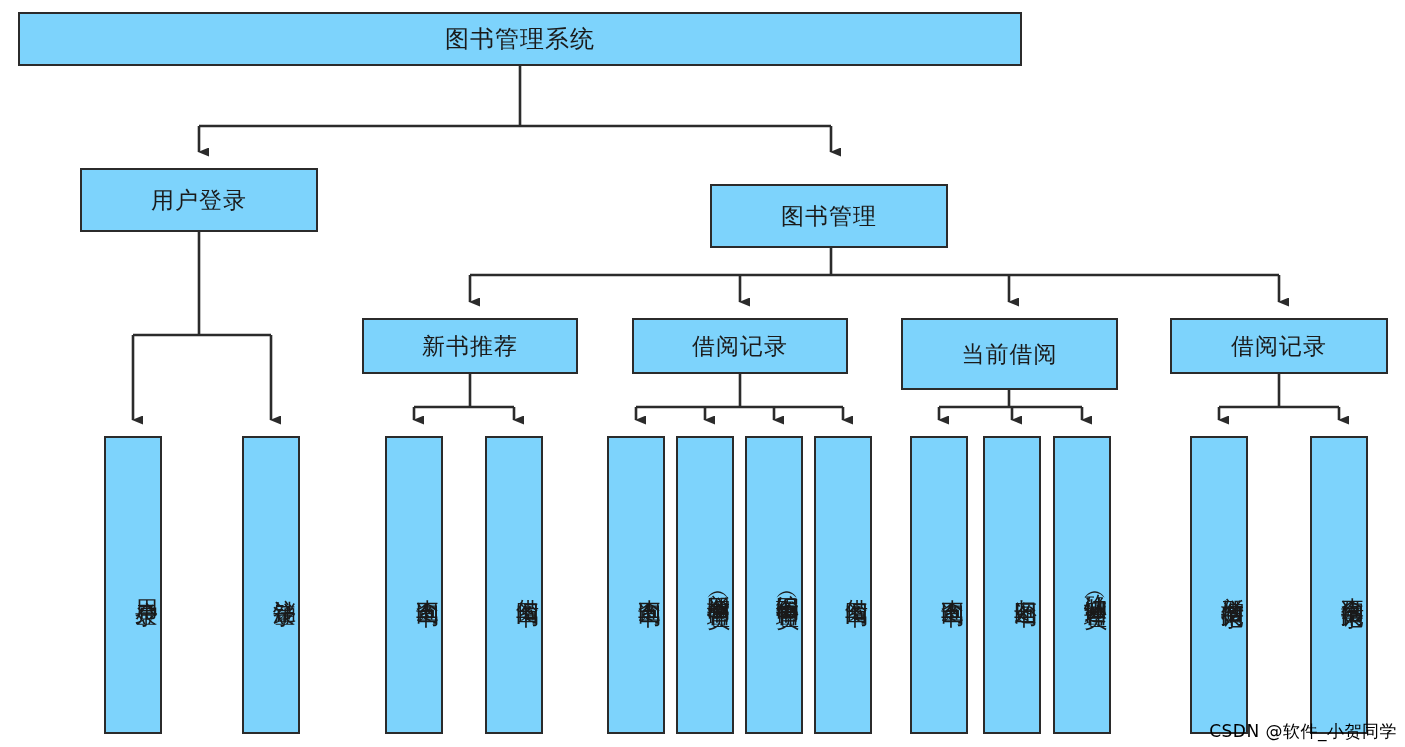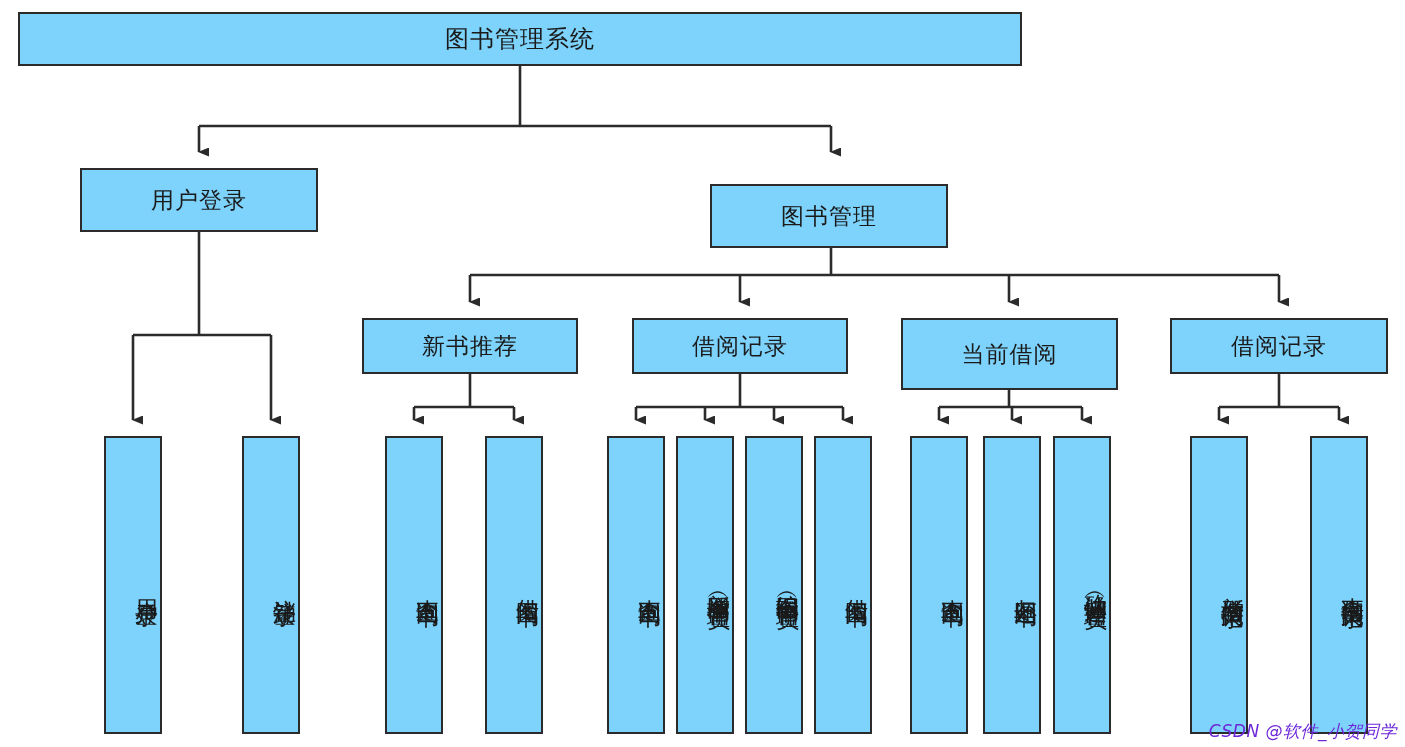--- a/index.html
+++ b/index.html
@@ -50,24 +50,23 @@
     text-align: left;
   }
   #root-node {
     font-size: 24px;
   }
   #watermark {
     position: absolute;
     right: 8px;
     bottom: 4px;
     font-size: 17px;
-    color: #6d28d9;
+    color: #000000;
     white-space: nowrap;
     letter-spacing: 0.5px;
-    font-style: italic;
   }
 </style>
 </head>
 <body>
 
 <div id="canvas">
 
   <svg id="svg-layer" viewBox="0 0 1405 747">
     <defs>
       <marker id="arrow" markerWidth="9" markerHeight="11" refX="4.5" refY="10" orient="auto" markerUnits="userSpaceOnUse">

